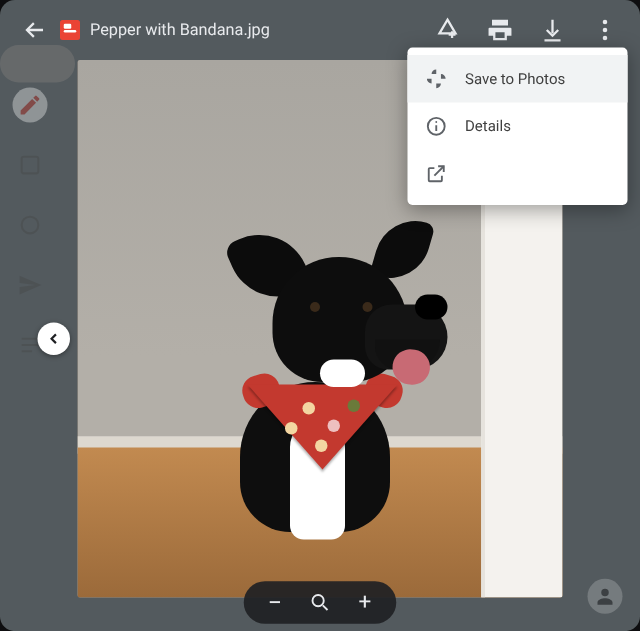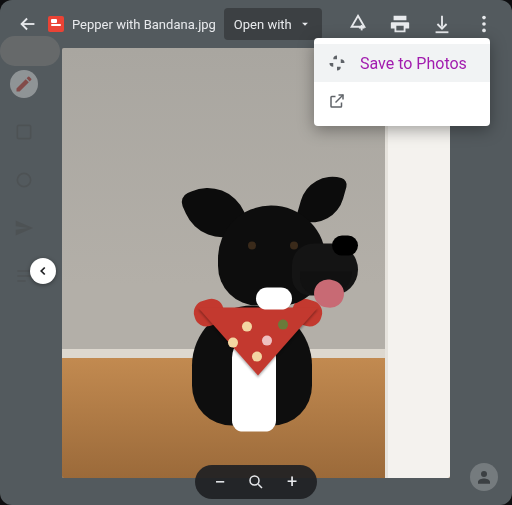--- a/index.html
+++ b/index.html
@@ -17,21 +17,21 @@
   .file-chip{display:flex;align-items:center;gap:8px;min-width:0;}
   .file-icon{width:16px;height:16px;background:#ea4335;border-radius:2px;position:relative;flex:0 0 16px;}
   .file-icon::before,.file-icon::after{content:"";position:absolute;background:#fff;}
   .file-icon::before{left:3px;right:3px;top:8px;height:2px;border-radius:1px;}
   .file-icon::after{left:3px;top:3px;width:6px;height:4px;border-radius:1px;}
   .filename{font-size:13px;color:#e8eaed;white-space:nowrap;overflow:hidden;text-overflow:ellipsis;}
   .openwith{margin-left:8px;background:#3c4043;color:#e8eaed;height:32px;border-radius:4px;display:flex;align-items:center;padding:0 10px;font-size:13px;gap:6px;cursor:pointer;}
   .openwith svg{width:14px;height:14px;}
   .spacer{flex:1;}
   .right-icons{display:flex;align-items:center;gap:2px;}
-  .menu{position:absolute;top:38px;right:22px;width:176px;background:#fff;border-radius:4px;box-shadow:0 4px 16px rgba(0,0,0,.35);padding:6px 0;font-size:16px;color:#a21caf;}
+  .menu{position:absolute;top:38px;right:10px;width:176px;background:#fff;border-radius:4px;box-shadow:0 4px 16px rgba(0,0,0,.35);padding:6px 0;font-size:12px;color:#404040;}
   .menu-item{display:flex;align-items:center;gap:14px;height:38px;padding:0 14px;cursor:pointer;}
   .menu-item.hover{background:#f1f3f4;}
   .menu-item svg{width:18px;height:18px;flex:0 0 18px;color:#5f6368;}
   .stage{position:absolute;left:62px;top:48px;width:388px;height:430px;border-radius:2px;overflow:hidden;background:#7a7066;}
   .wall{position:absolute;inset:0;background:linear-gradient(180deg,#a9a6a0 0%,#b3afa8 55%,#b3afa8 55%,#b3afa8 100%);}
   .floor{position:absolute;left:0;right:0;top:72%;bottom:0;background:linear-gradient(180deg,#c28a50 0%,#9b6a3a 100%);}
   .door{position:absolute;right:0;top:6%;width:16%;bottom:0;background:#f4f2ee;border-left:3px solid #e6e3dd;}
   .trim{position:absolute;left:0;right:0;top:70%;height:14px;background:#ddd8cf;}
   .dog{position:absolute;left:48%;top:48%;transform:translate(-50%,-32%);width:300px;}
   .body{position:relative;width:200px;height:220px;margin:0 auto;}
@@ -98,26 +98,20 @@
   <div class="tb-btn">
     <svg viewBox="0 0 24 24" fill="none" stroke="currentColor" stroke-width="2">
         <path d="M19 12H5"></path>
         <path d="M11 18l-6-6 6-6"></path>
       </svg>
   </div>
   <div class="file-chip">
     <span class="file-icon"></span>
     <span class="filename">Pepper with Bandana.jpg</span>
   </div>
-  <div class="openwith">
-    <span>Open with</span>
-    <svg viewBox="0 0 24 24" fill="currentColor">
-        <path d="M7 10l5 5 5-5z"></path>
-      </svg>
-  </div>
   <div class="spacer"></div>
   <div class="right-icons">
     <div class="tb-btn">
       <svg viewBox="0 0 24 24" fill="none" stroke="currentColor" stroke-width="2">
           <path d="M12 3l7 12H5L12 3z"></path>
           <path d="M16 13v6"></path>
           <path d="M13 16h6"></path>
         </svg>
     </div>
     <div class="tb-btn">
@@ -179,20 +173,28 @@
 
 <div class="menu">
   <div class="menu-item hover">
     <svg viewBox="0 0 24 24" fill="currentColor">
         <path d="M12 2a5 5 0 0 0-5 5h5V2zm0 20a5 5 0 0 0 5-5h-5v5zM2 12a5 5 0 0 0 5 5v-5H2zm20 0a5 5 0 0 0-5-5v5h5z"></path>
       </svg>
     <span>Save to Photos</span>
   </div>
   <div class="menu-item">
     <svg viewBox="0 0 24 24" fill="none" stroke="currentColor" stroke-width="2">
+        <circle cx="12" cy="12" r="9"></circle>
+        <line x1="12" y1="11" x2="12" y2="17"></line>
+        <circle cx="12" cy="7.5" r="1" fill="currentColor" stroke="none"></circle>
+      </svg>
+    <span>Details</span>
+  </div>
+  <div class="menu-item">
+    <svg viewBox="0 0 24 24" fill="none" stroke="currentColor" stroke-width="2">
         <path d="M14 4h6v6"></path>
         <path d="M20 4L10 14"></path>
         <path d="M18 14v5a1 1 0 0 1-1 1H5a1 1 0 0 1-1-1V7a1 1 0 0 1 1-1h5"></path>
       </svg>
   </div>
 </div>
 
 <div class="zoombar">
   <div class="zbtn">
       <span style="font-size:20px;line-height:1;">−</span>

